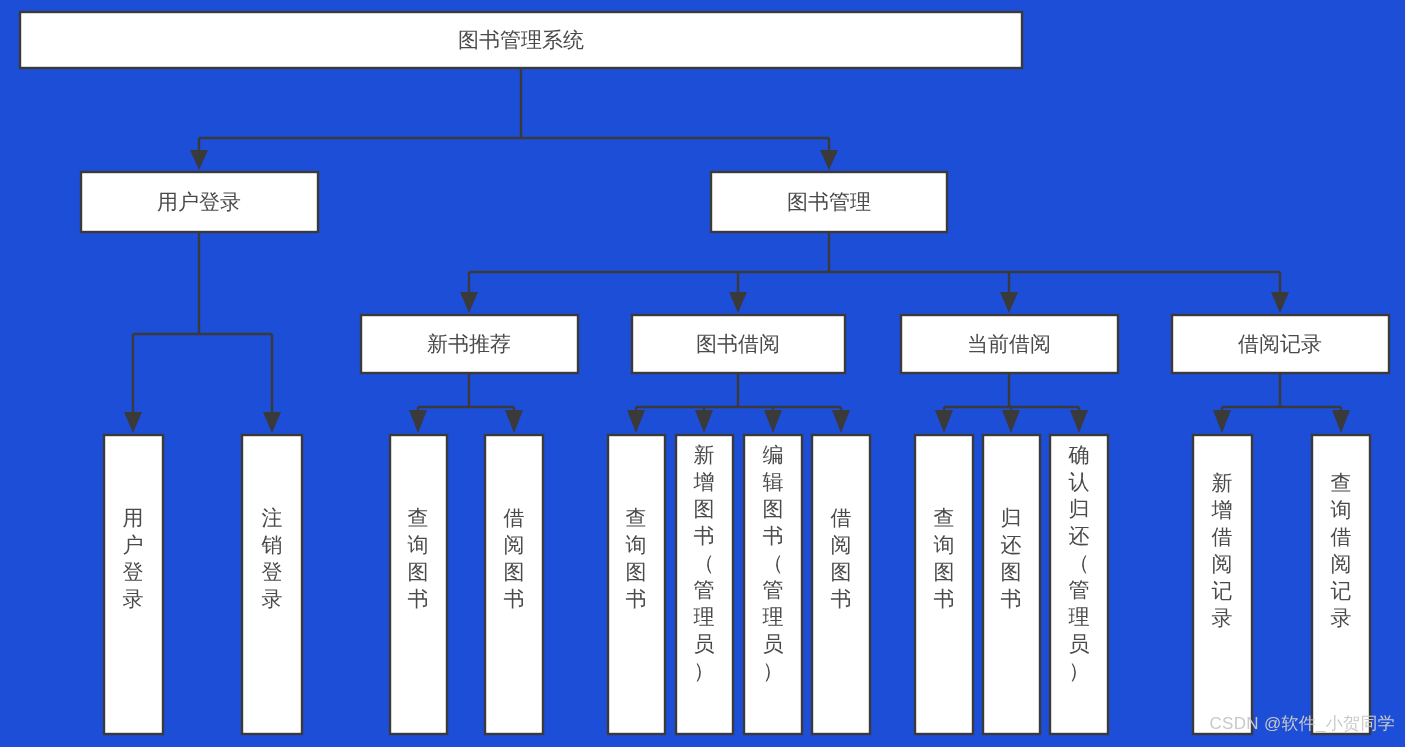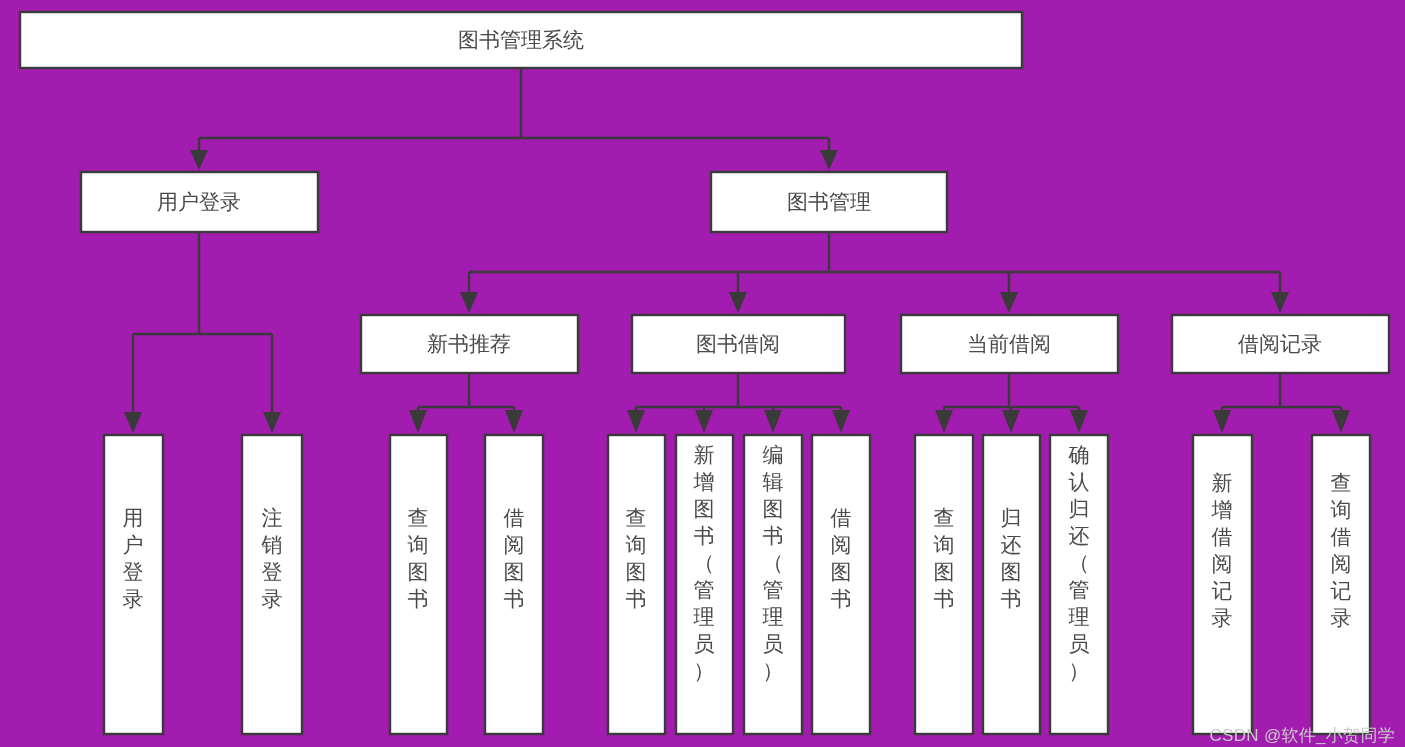--- a/index.html
+++ b/index.html
@@ -10,21 +10,21 @@
   body {
     width: 1405px;
     height: 747px;
     font-family: "Liberation Sans", "DejaVu Sans", sans-serif;
     overflow: hidden;
   }
   #diagram-root {
     position: relative;
     width: 1405px;
     height: 747px;
-    background: #a21caf;
+    background: #1d4ed8;
   }
   svg.diagram-canvas {
     position: absolute;
     left: 0;
     top: 0;
     width: 1405px;
     height: 747px;
   }
   .node-box {
     fill: #ffffff;
@@ -50,21 +50,21 @@
   }
   .node-label-vertical {
     fill: #4a4a4a;
     font-family: "Liberation Sans", "DejaVu Sans", sans-serif;
     font-size: 21px;
     text-anchor: middle;
   }
   .watermark {
     position: absolute;
     right: 10px;
-    bottom: 0;
+    bottom: 12px;
     color: #c9c9c9;
     font-size: 17px;
     font-family: "Liberation Sans", "DejaVu Sans", sans-serif;
     white-space: nowrap;
     letter-spacing: 0.3px;
     pointer-events: none;
   }
 </style>
 </head>
 <body>

